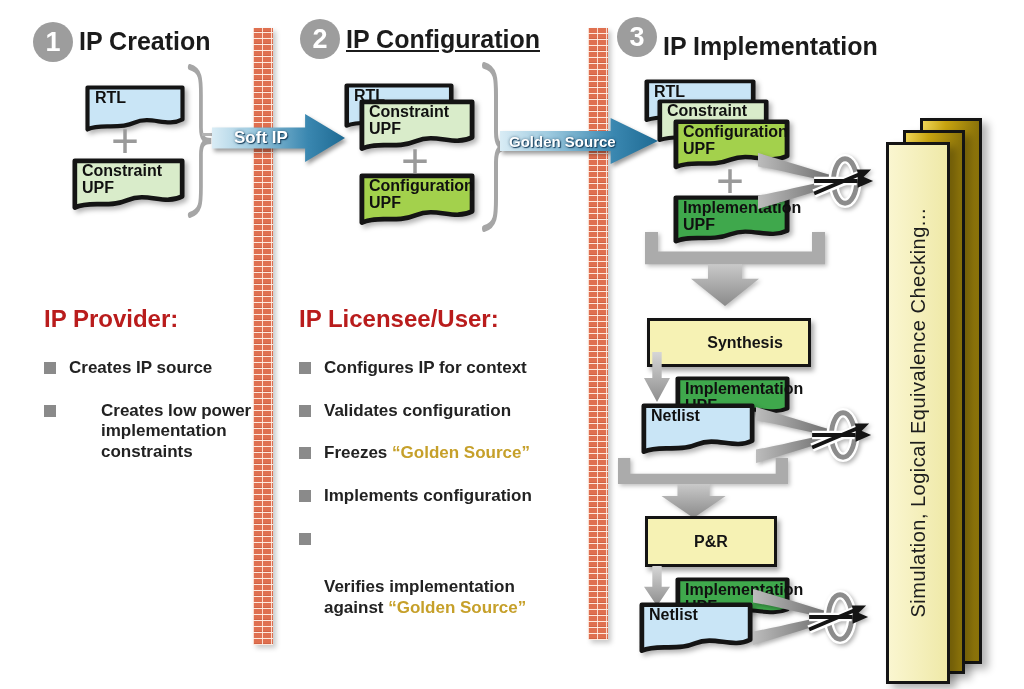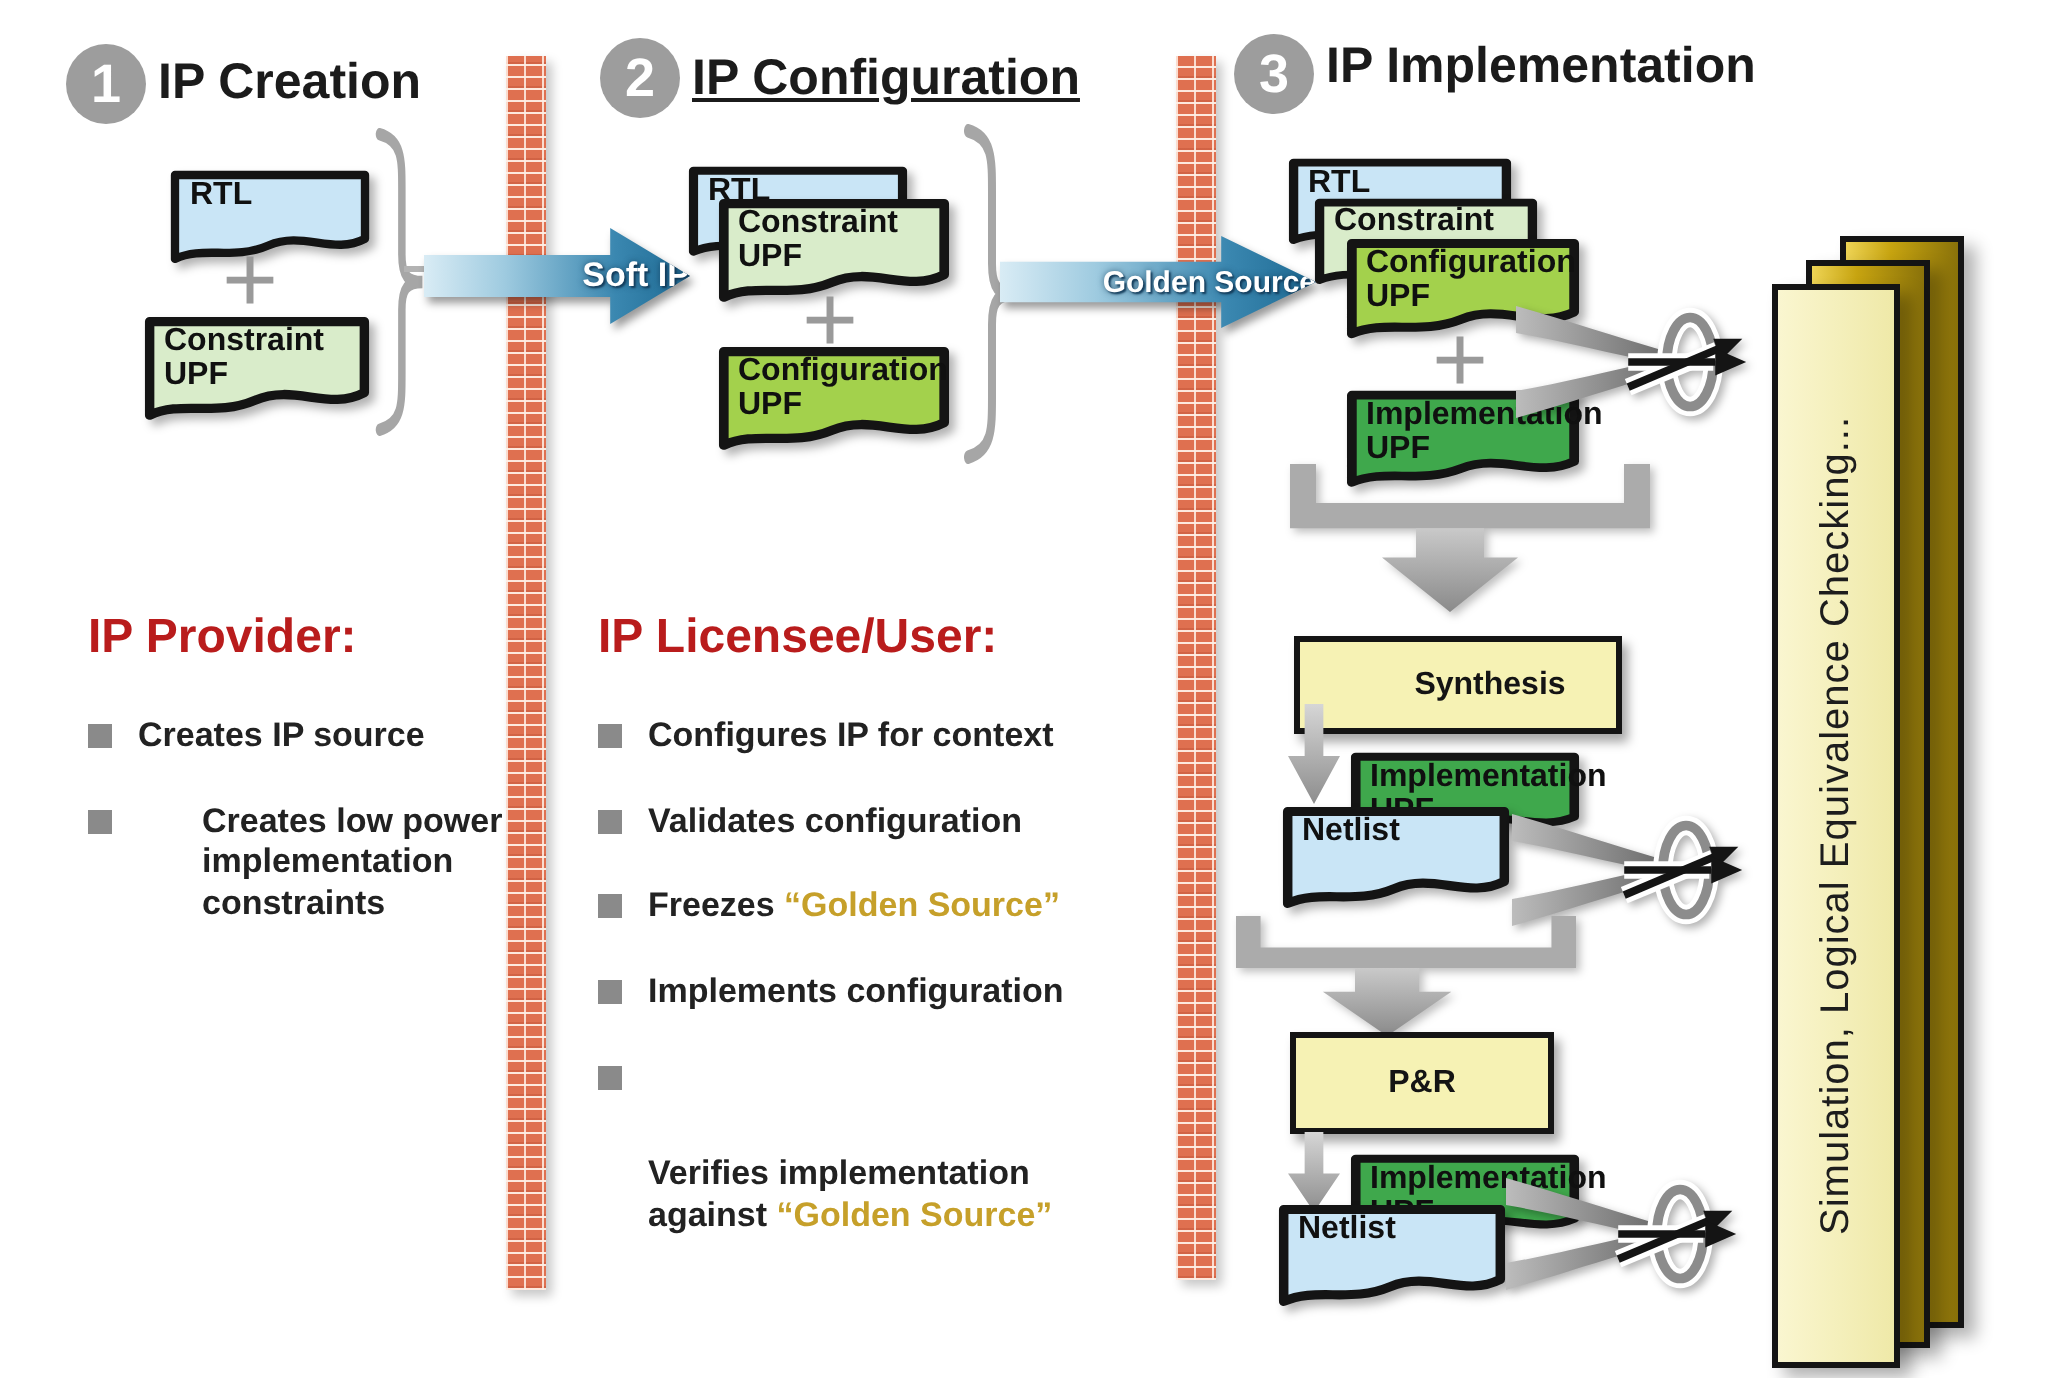--- a/index.html
+++ b/index.html
@@ -24,21 +24,21 @@
       line-height:1.06;color:#101010;}
   
   .plus{position:absolute;width:44px;height:44px;display:flex;align-items:center;justify-content:center;
       color:#9a9a9a;font-size:48px;font-weight:400;}
   
   .brace{position:absolute;overflow:visible;}
   
   .arrow-wrap{position:absolute;filter:drop-shadow(2px 3px 2px rgba(0,0,0,.4));}
   .arrow-shape{width:100%;height:100%;display:flex;align-items:center;
       clip-path:polygon(0 28%,70% 28%,70% 0,100% 50%,70% 100%,70% 72%,0 72%);
-      background:linear-gradient(90deg,#d9ecf5 0%,#9fcbe0 30%,#3a87b0 72%,#1e6a93 100%);justify-content:flex-end;}
+      background:linear-gradient(90deg,#d9ecf5 0%,#9fcbe0 30%,#3a87b0 72%,#1e6a93 100%);}
   .arrow-label{color:#ffffff;font-weight:bold;white-space:nowrap;
       text-shadow:1px 1px 1px rgba(18,58,88,.95),0 0 3px rgba(18,58,88,.7);}
   .tick{position:absolute;background:#b3b3b3;}
   
   .box{position:absolute;background:#f6f2b4;border:3px solid #141414;display:flex;align-items:center;
       justify-content:center;font-weight:bold;font-size:16px;color:#141414;
       box-shadow:3px 4px 5px rgba(0,0,0,.35);}
   
   .varrow{position:absolute;background:linear-gradient(180deg,#d6d6d6,#8d8d8d);
       clip-path:polygon(32% 0,68% 0,68% 52%,100% 52%,50% 100%,0 52%,32% 52%);}
@@ -160,21 +160,21 @@
 
   <div class="arrow-wrap" style="left:500px;top:118px;width:158px;height:46px;">
     <div class="arrow-shape">
       <span class="arrow-label" style="font-size:15px;padding-left:9px;">Golden Source</span>
     </div>
   </div>
 
   <div class="stage-badge" style="left:617px;top:17px;">
     <span>3</span>
   </div>
-  <div class="stage-title" style="left:663px;top:19px;text-align:right;">IP Implementation</div>
+  <div class="stage-title" style="left:663px;top:32px;text-align:right;">IP Implementation</div>
 
   <div class="doc" style="left:644px;top:79px;width:112px;height:48px;">
     <svg class="shape" viewBox="0 0 120 62" preserveAspectRatio="none">
         <use href="#docshape" fill="#c9e5f6"></use>
       </svg>
     <div class="doc-label">RTL</div>
   </div>
   <div class="doc" style="left:657px;top:99px;width:112px;height:48px;">
     <svg class="shape" viewBox="0 0 120 62" preserveAspectRatio="none">
         <use href="#docshape" fill="#d9ecca"></use>

